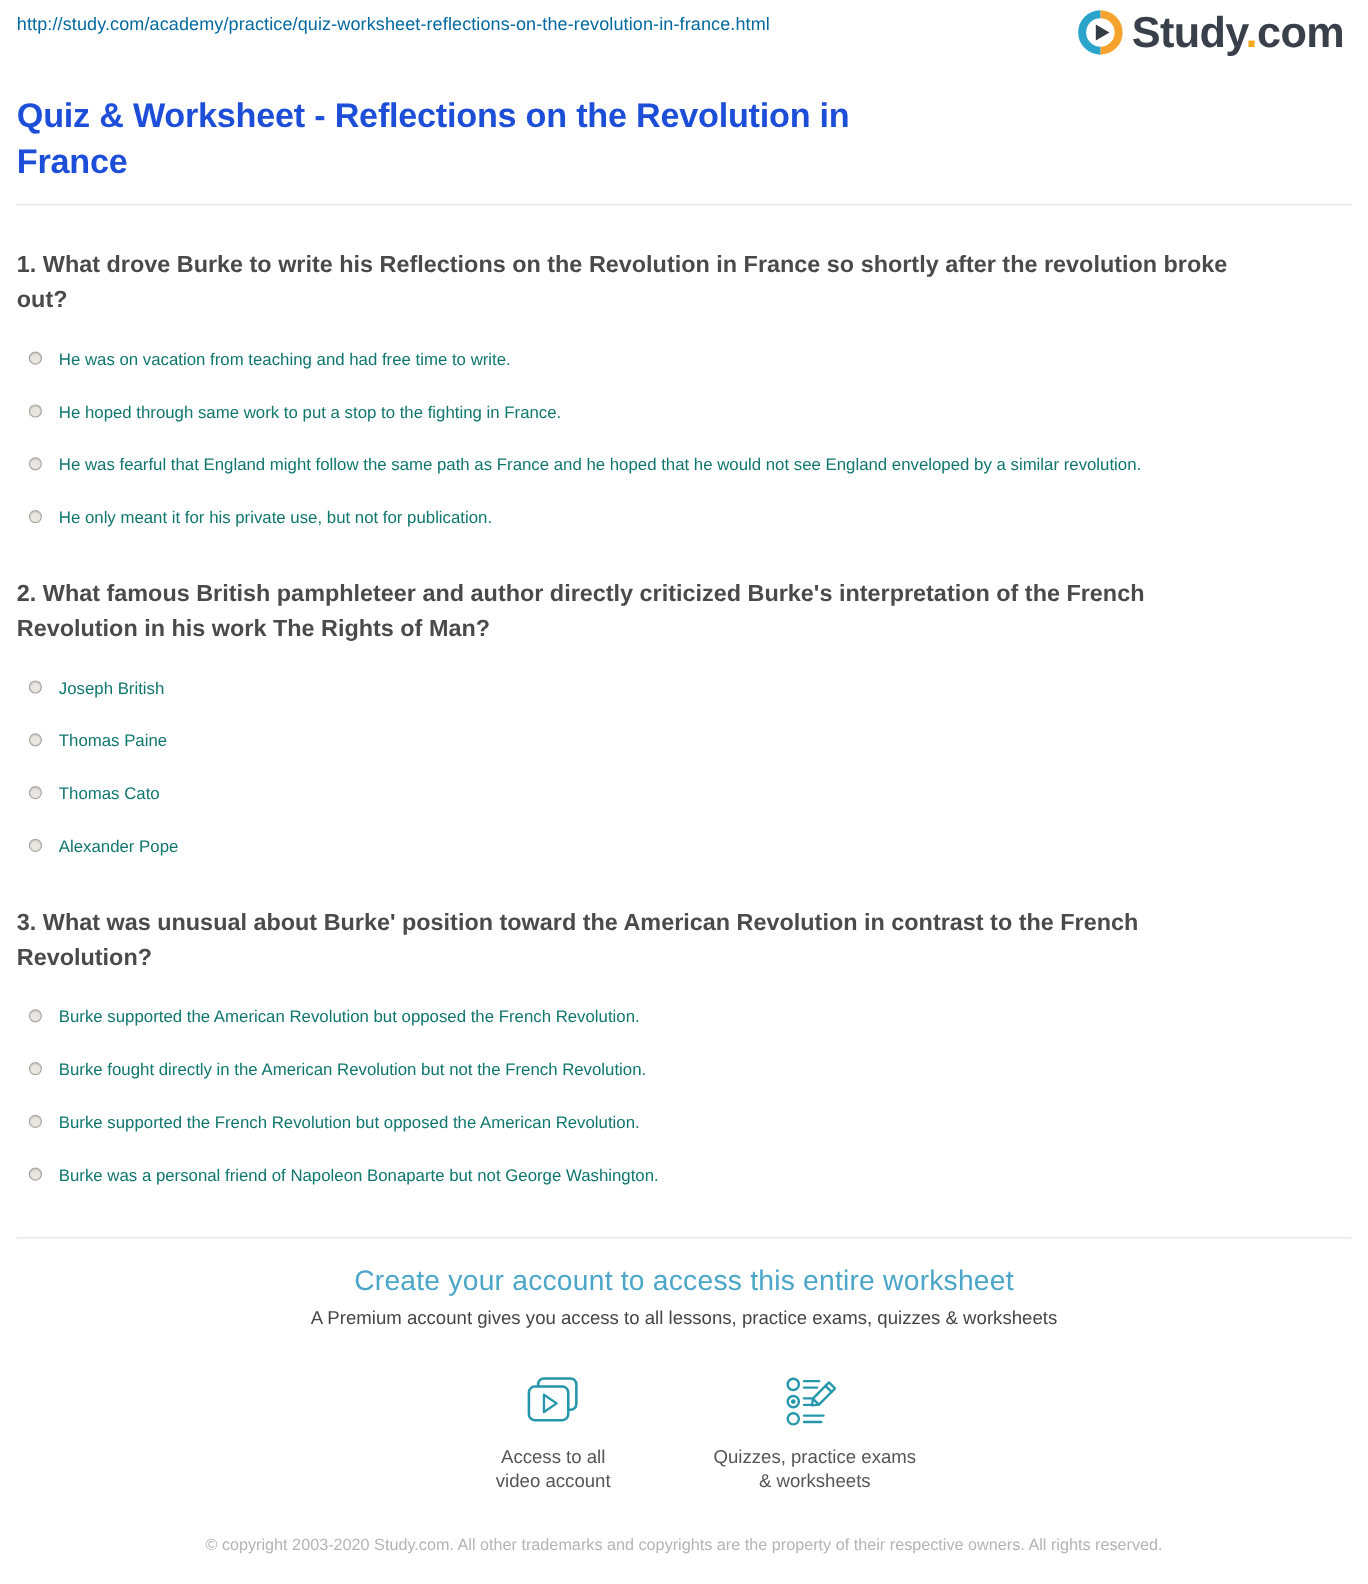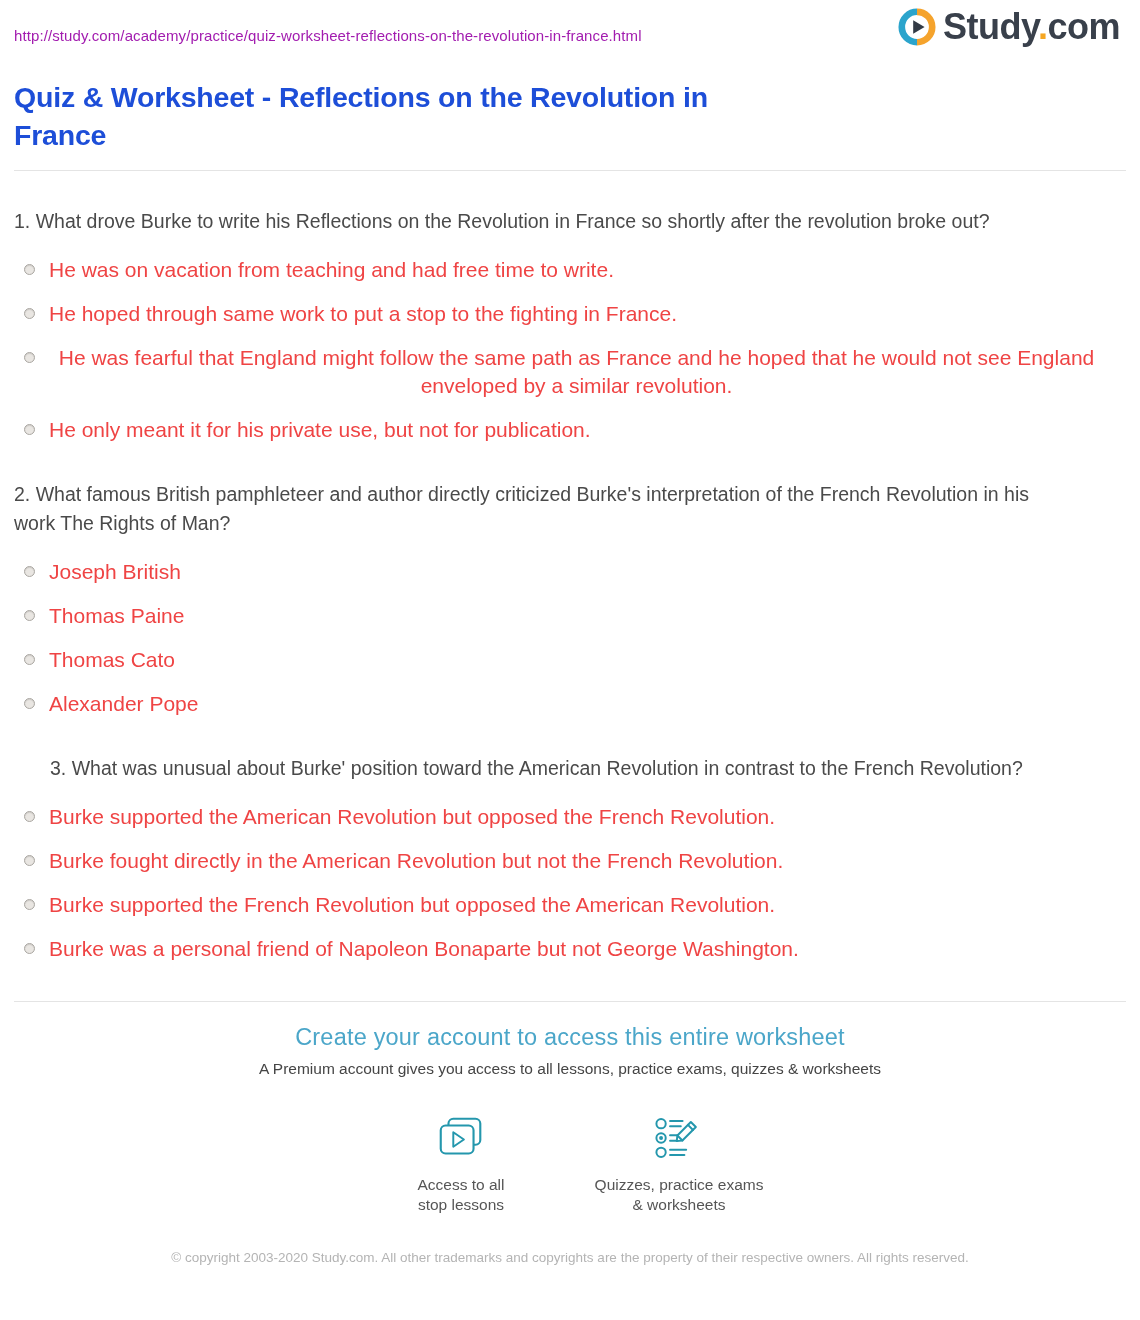--- a/index.html
+++ b/index.html
@@ -6,49 +6,49 @@
   html, body { background: #ffffff; }
   body {
     font-family: "Liberation Sans", "DejaVu Sans", sans-serif;
     color: #444;
     width: 1140px;
   }
   .page { width: 1140px; min-height: 1320px; padding: 0 14px 12px 14px; position: relative; }
 
   
   .header { position: relative; height: 56px; }
-  .page-url { padding-top: 27px; font-size: 15px; color: #a21caf; letter-spacing: 0.1px; }
+  .page-url { padding-top: 12px; font-size: 15px; color: #0369a1; letter-spacing: 0.1px; }
   .logo { position: absolute; top: 6px; right: 6px; display: flex; align-items: center; gap: 7px; }
   .logo-text { font-size: 36px; font-weight: 700; color: #39404b; letter-spacing: -0.5px; }
   .logo-text .dot { color: #f5a623; }
 
   
   h1.page-title {
     margin-top: 22px;
     font-size: 28.5px; line-height: 38px; font-weight: 700;
     color: #1d4ed8; max-width: 760px; letter-spacing: -0.2px;
   }
   .divider { border: none; border-top: 1px solid #e4e4e4; margin-top: 16px; }
 
   
   .question-block { margin-top: 36px; }
   .question-label {
-    font-size: 19.5px; font-weight: 400; color: #4a4a4a; line-height: 29px;
+    font-size: 19.5px; font-weight: 700; color: #4a4a4a; line-height: 29px;
   }
   .q-w-a { max-width: 1045px; }
-  .q-w-b { max-width: 990px; margin-left: 36px; }
+  .q-w-b { max-width: 990px; }
   .options { margin-top: 20px; }
   .option { display: flex; align-items: flex-start; gap: 14px; margin-left: 10px; margin-top: 16px; cursor: pointer; }
   .radio {
     width: 11px; height: 11px; border-radius: 50%;
     background: #e9e6e2; border: 1px solid #aaa7a2;
     margin-top: 8px; flex: 0 0 auto;
     box-shadow: inset 0 1px 1px rgba(0,0,0,0.12);
   }
-  .option-text { font-size: 21px; color: #ef4444; line-height: 28px; max-width: 1055px; text-align: center; }
+  .option-text { font-size: 14px; color: #0f766e; line-height: 28px; max-width: 1055px; }
 
   
   .bottom-divider { margin-top: 38px; }
   .cta { text-align: center; }
   .cta-heading { margin-top: 22px; font-size: 23.5px; font-weight: 400; color: #4ba6c9; letter-spacing: 0.2px; }
   .cta-sub { margin-top: 9px; font-size: 15.5px; color: #454545; }
   .features { display: flex; justify-content: center; margin-top: 28px; }
   .feature { width: 218px; text-align: center; }
   .feature-icon { height: 56px; display: flex; align-items: flex-end; justify-content: center; }
   .feature-label { margin-top: 13px; font-size: 15.5px; line-height: 20px; color: #555; white-space: pre-line; }
@@ -159,21 +159,21 @@
 
       <div class="feature">
         <div class="feature-icon">
           <svg viewBox="0 0 56 46" width="54" height="46" fill="none" stroke="#2497ad" stroke-width="2.2" stroke-linejoin="round" stroke-linecap="round">
             <rect x="15" y="2" width="33" height="27" rx="5"></rect>
             <rect x="7" y="9" width="34" height="29" rx="5" fill="#ffffff"></rect>
             <polygon points="20,16 31,23.5 20,31" stroke-width="2"></polygon>
           </svg>
         </div>
         <div class="feature-label">Access to all
-stop lessons</div>
+video account</div>
       </div>
 
       <div class="feature">
         <div class="feature-icon">
           <svg viewBox="0 0 58 48" width="52" height="48" fill="none" stroke="#2497ad" stroke-width="2.2" stroke-linejoin="round" stroke-linecap="round">
             <circle cx="9" cy="8" r="5.2"></circle>
             <circle cx="9" cy="24" r="5.2"></circle>
             <circle cx="9" cy="24" r="2.2" fill="#2497ad" stroke="none"></circle>
             <circle cx="9" cy="40" r="5.2"></circle>
             <path d="M19 5 H33"></path>

